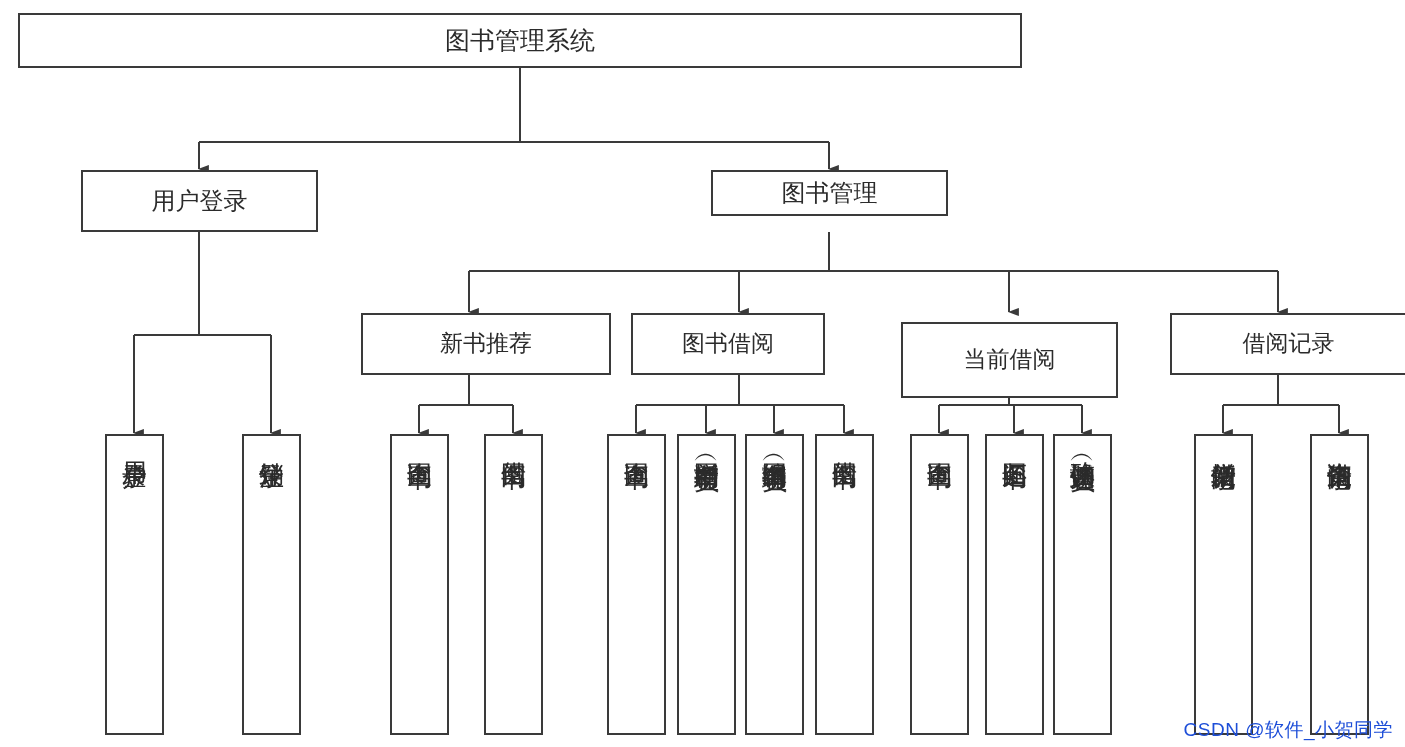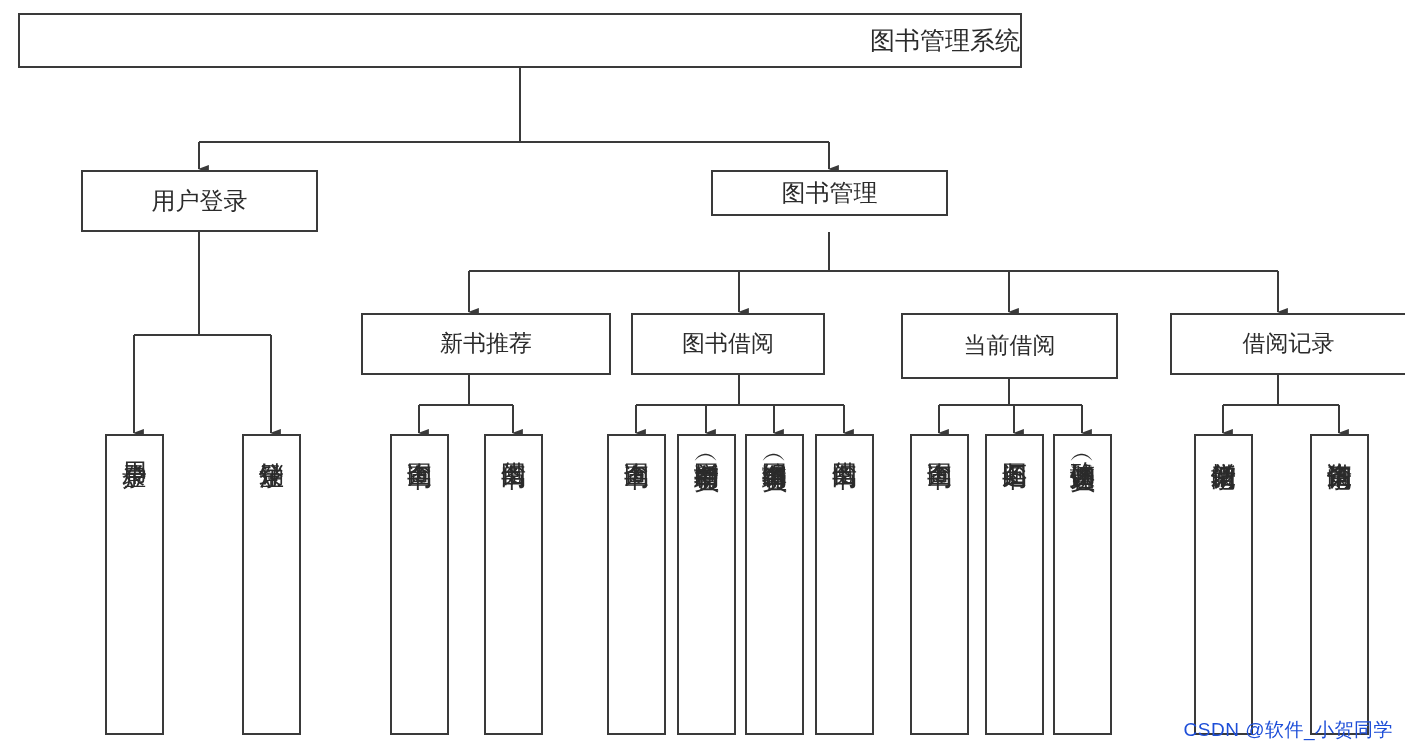--- a/index.html
+++ b/index.html
@@ -111,36 +111,36 @@
       <line x1="939" y1="405" x2="1082" y2="405" stroke="#3a3a3a" stroke-width="2.5" shape-rendering="crispEdges"></line>
       <line x1="939" y1="405" x2="939" y2="433" stroke="#3a3a3a" stroke-width="2.5" shape-rendering="crispEdges" marker-end="url(#arw)"></line>
       <line x1="1014" y1="405" x2="1014" y2="433" stroke="#3a3a3a" stroke-width="2.5" shape-rendering="crispEdges" marker-end="url(#arw)"></line>
       <line x1="1082" y1="405" x2="1082" y2="433" stroke="#3a3a3a" stroke-width="2.5" shape-rendering="crispEdges" marker-end="url(#arw)"></line>
       <line x1="1278" y1="375" x2="1278" y2="405" stroke="#3a3a3a" stroke-width="2.5" shape-rendering="crispEdges"></line>
       <line x1="1223" y1="405" x2="1339" y2="405" stroke="#3a3a3a" stroke-width="2.5" shape-rendering="crispEdges"></line>
       <line x1="1223" y1="405" x2="1223" y2="433" stroke="#3a3a3a" stroke-width="2.5" shape-rendering="crispEdges" marker-end="url(#arw)"></line>
       <line x1="1339" y1="405" x2="1339" y2="433" stroke="#3a3a3a" stroke-width="2.5" shape-rendering="crispEdges" marker-end="url(#arw)"></line>
     </svg>
   <div id="nodes-layer">
-      <div class="node root" style="left: 18px; top: 13px; width: 1004px; height: 55px; justify-content: flex-end;">
+      <div class="node root" style="left: 18px; top: 13px; width: 1004px; height: 55px;">
         <span class="label">图书管理系统</span>
       </div>
       <div class="node lvl2" style="left: 81px; top: 170px; width: 237px; height: 62px;">
         <span class="label">用户登录</span>
       </div>
       <div class="node lvl2" style="left: 711px; top: 170px; width: 237px; height: 46px;">
         <span class="label">图书管理</span>
       </div>
       <div class="node lvl3" style="left: 361px; top: 313px; width: 250px; height: 62px;">
         <span class="label">新书推荐</span>
       </div>
       <div class="node lvl3" style="left: 631px; top: 313px; width: 194px; height: 62px;">
         <span class="label">图书借阅</span>
       </div>
-      <div class="node lvl3" style="left: 901px; top: 313px; width: 217px; height: 66px;">
+      <div class="node lvl3" style="left: 901px; top: 322px; width: 217px; height: 76px;">
         <span class="label">当前借阅</span>
       </div>
       <div class="node lvl3" style="left: 1170px; top: 313px; width: 237px; height: 62px;">
         <span class="label">借阅记录</span>
       </div>
       <div class="node leaf" style="left: 105px; top: 434px; width: 59px; height: 301px;">
         <span class="label">用户登录</span>
       </div>
       <div class="node leaf" style="left: 242px; top: 434px; width: 59px; height: 301px;">
         <span class="label">注销登录</span>

